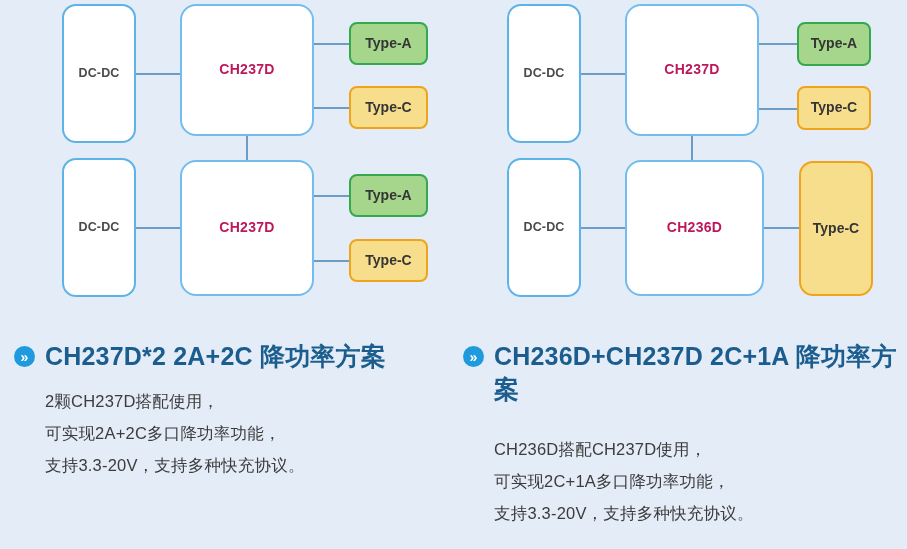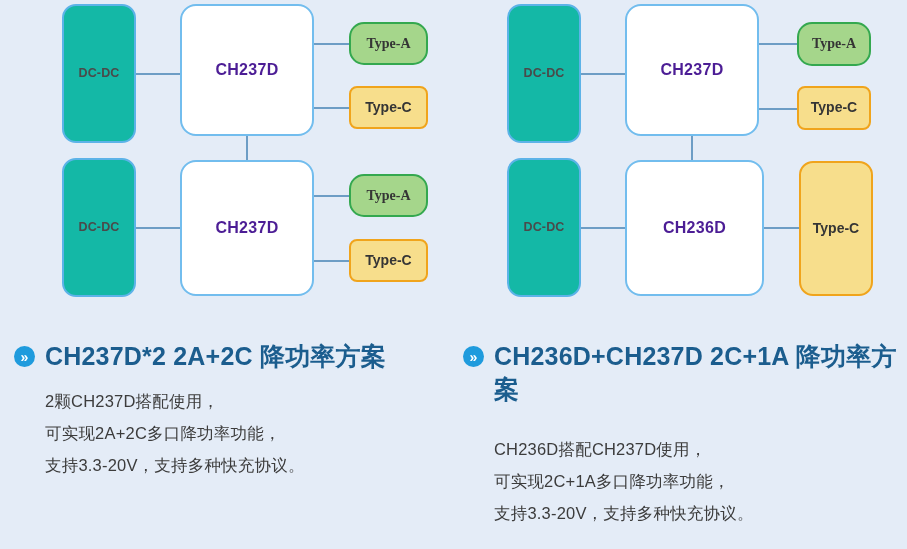--- a/index.html
+++ b/index.html
@@ -30,49 +30,48 @@
     display: flex;
     align-items: center;
     justify-content: center;
     text-align: center;
     line-height: 1.1;
     z-index: 2;
   }
 
   
   .node.dcdc {
-    background: #14b8a6;
+    background: #ffffff;
     border: 2px solid #5cb3e8;
     border-radius: 14px;
     color: #4a4a4a;
     font-size: 12.5px;
     font-weight: 600;
     letter-spacing: 0.1px;
   }
 
   
   .node.chip {
     background: #ffffff;
     border: 2px solid #72bdee;
     border-radius: 16px;
-    color: #4c1d95;
-    font-size: 16px;
+    color: #be185d;
+    font-size: 14px;
     font-weight: 600;
     letter-spacing: 0.3px;
   }
 
   
   .node.port-a {
     background: #a5d68b;
     border: 2px solid #34a84f;
-    border-radius: 15px;
+    border-radius: 8px;
     color: #353535;
     font-size: 14px;
     font-weight: 600;
-    font-family: Liberation Serif, serif;
   }
 
   
   .node.port-c {
     background: #f7de8c;
     border: 2px solid #f0a41c;
     border-radius: 8px;
     color: #353535;
     font-size: 14px;
     font-weight: 600;

